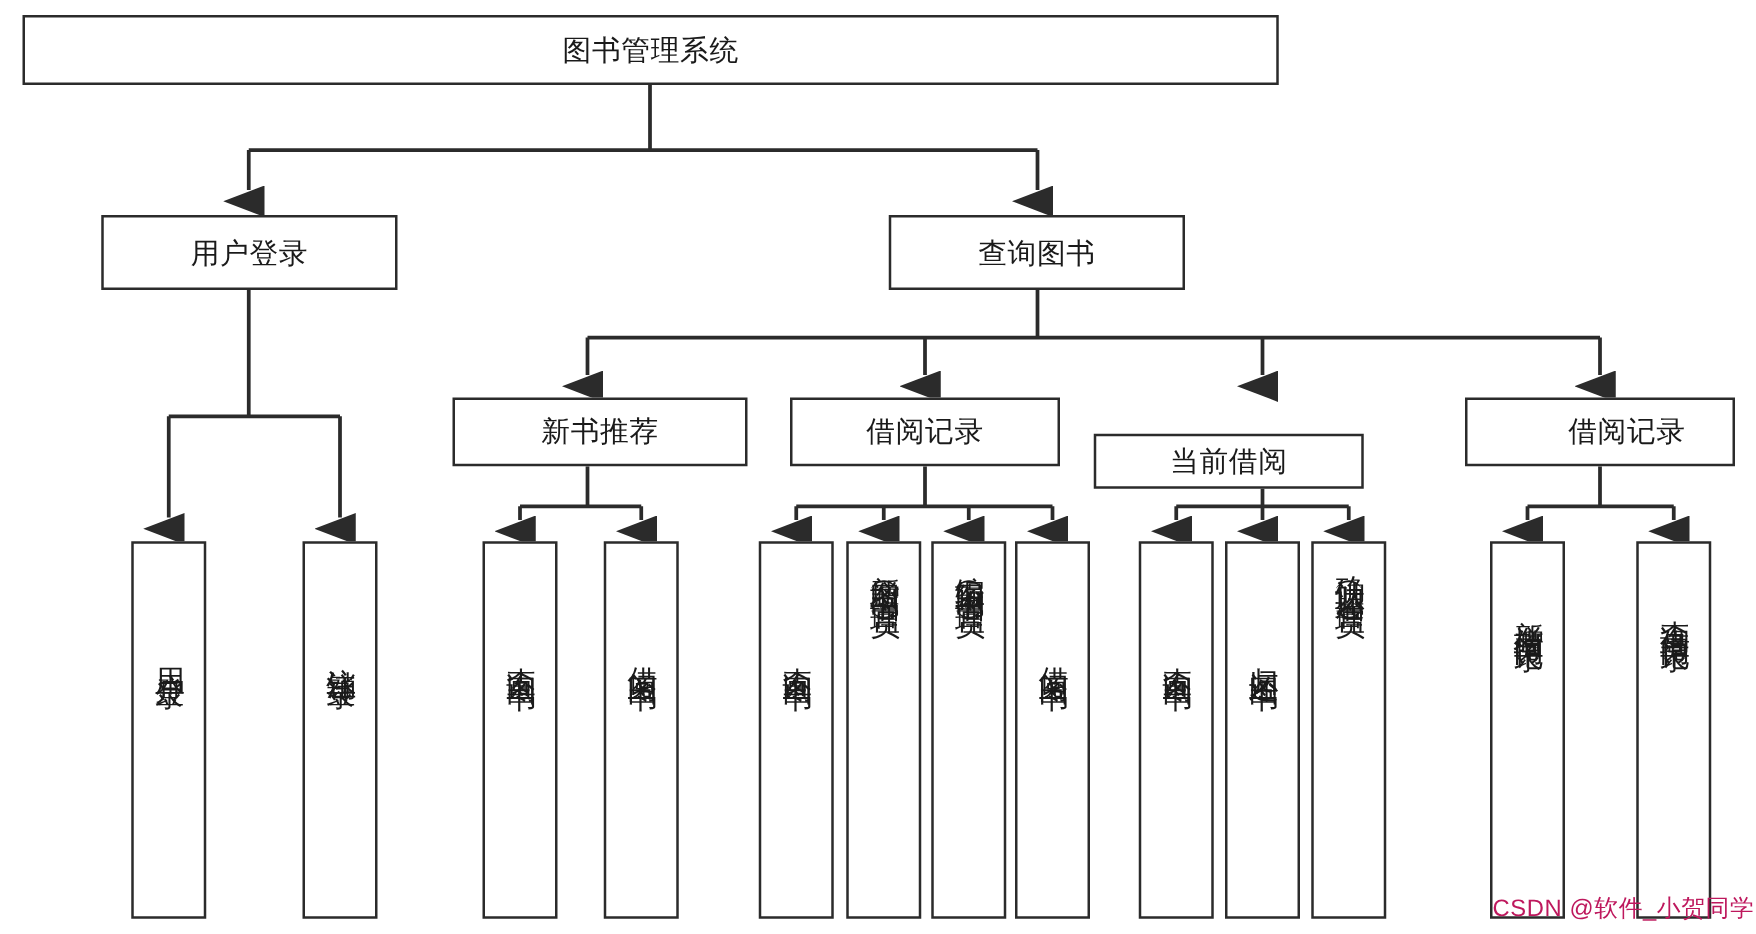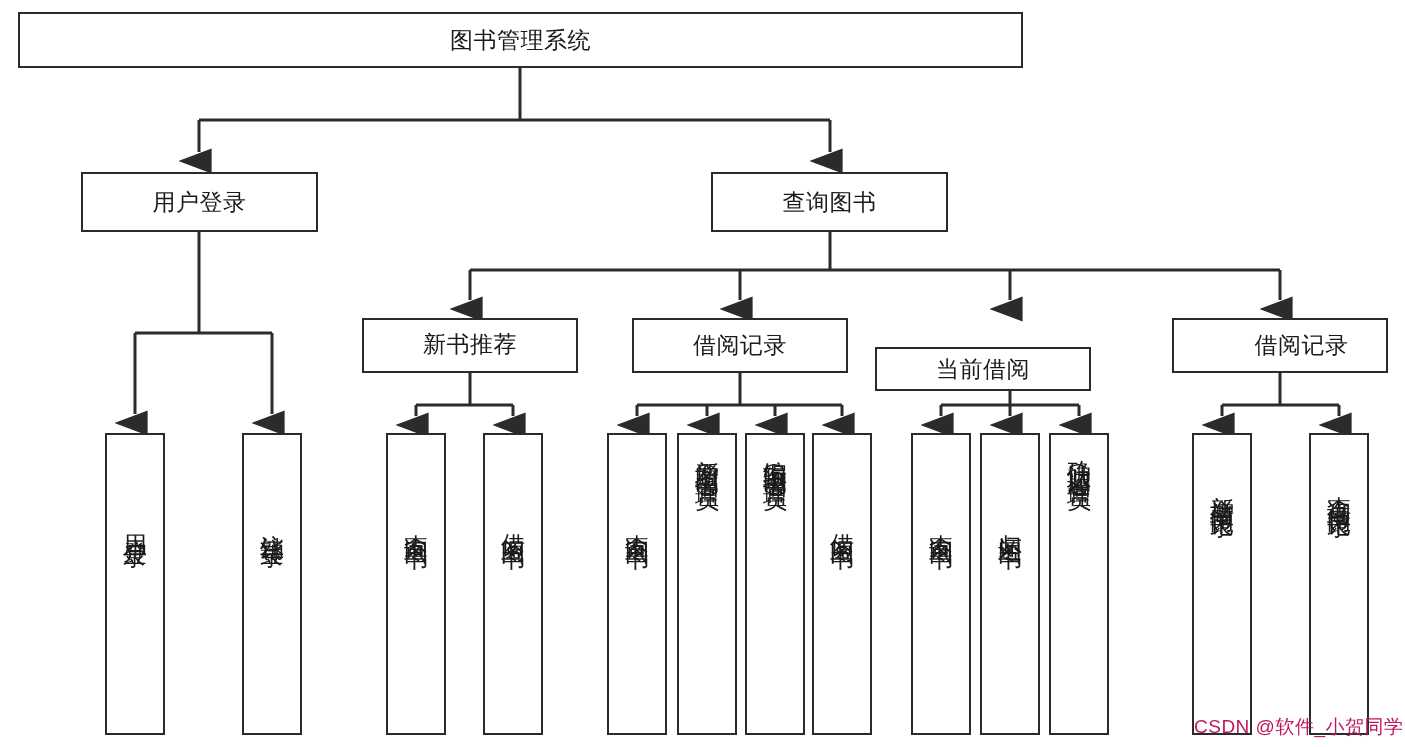--- a/index.html
+++ b/index.html
@@ -130,21 +130,21 @@
   </div>
 
   <div class="node h" style="left:81px; top:172px; width:237px; height:60px;">
     <span class="label">用户登录</span>
   </div>
 
   <div class="node h" style="left:711px; top:172px; width:237px; height:60px;">
     <span class="label">查询图书</span>
   </div>
 
-  <div class="node h" style="left:362px; top:318px; width:216px; height:55px;font-family:Liberation Serif, serif;">
+  <div class="node h" style="left:362px; top:318px; width:236px; height:55px;">
     <span class="label">新书推荐</span>
   </div>
 
   <div class="node h" style="left:632px; top:318px; width:216px; height:55px;">
     <span class="label">借阅记录</span>
   </div>
 
   <div class="node h" style="left:875px; top:318px; width:216px; height:44px;margin-top:29px;">
     <span class="label">当前借阅</span>
   </div>

